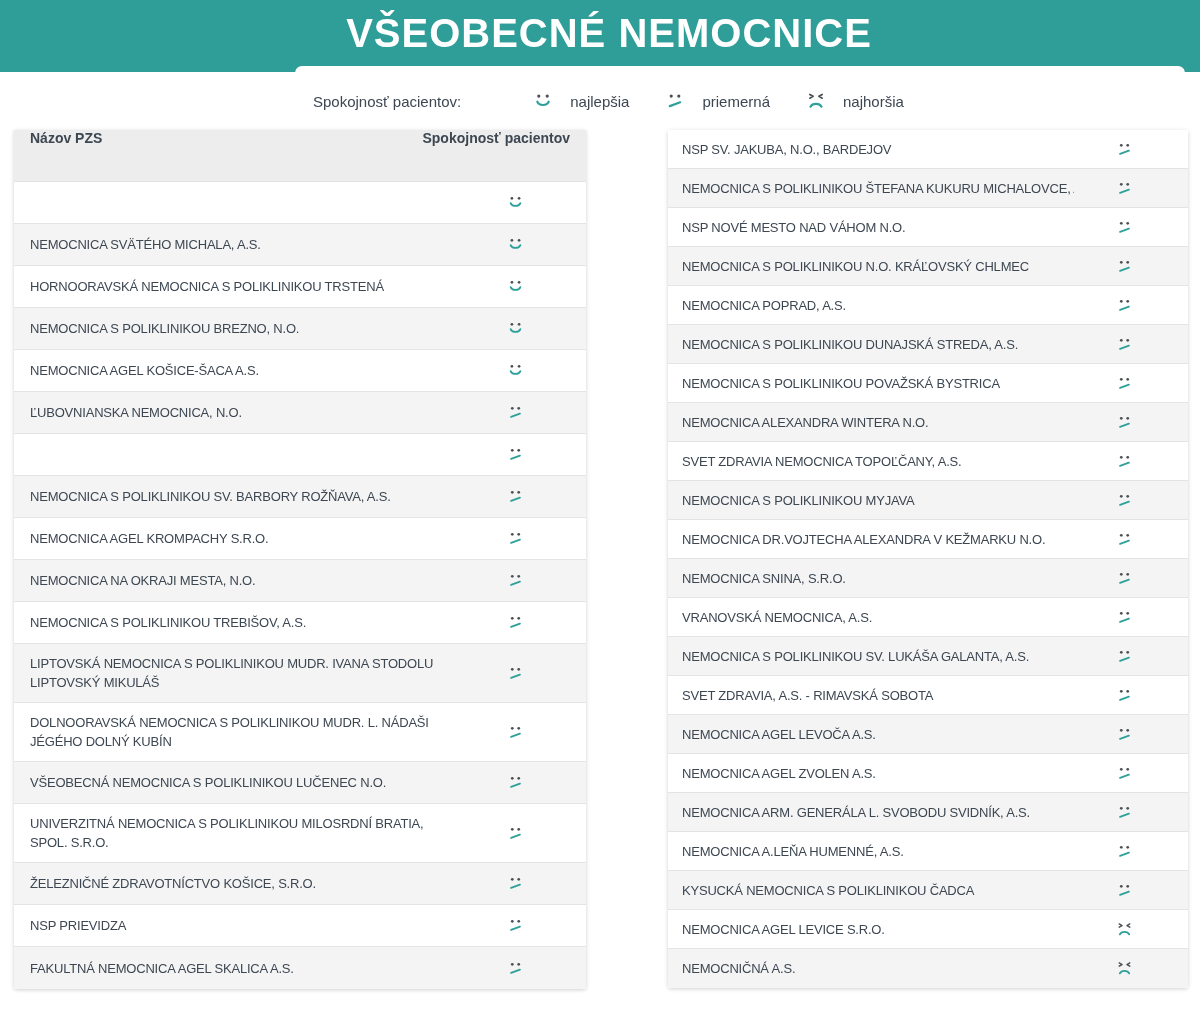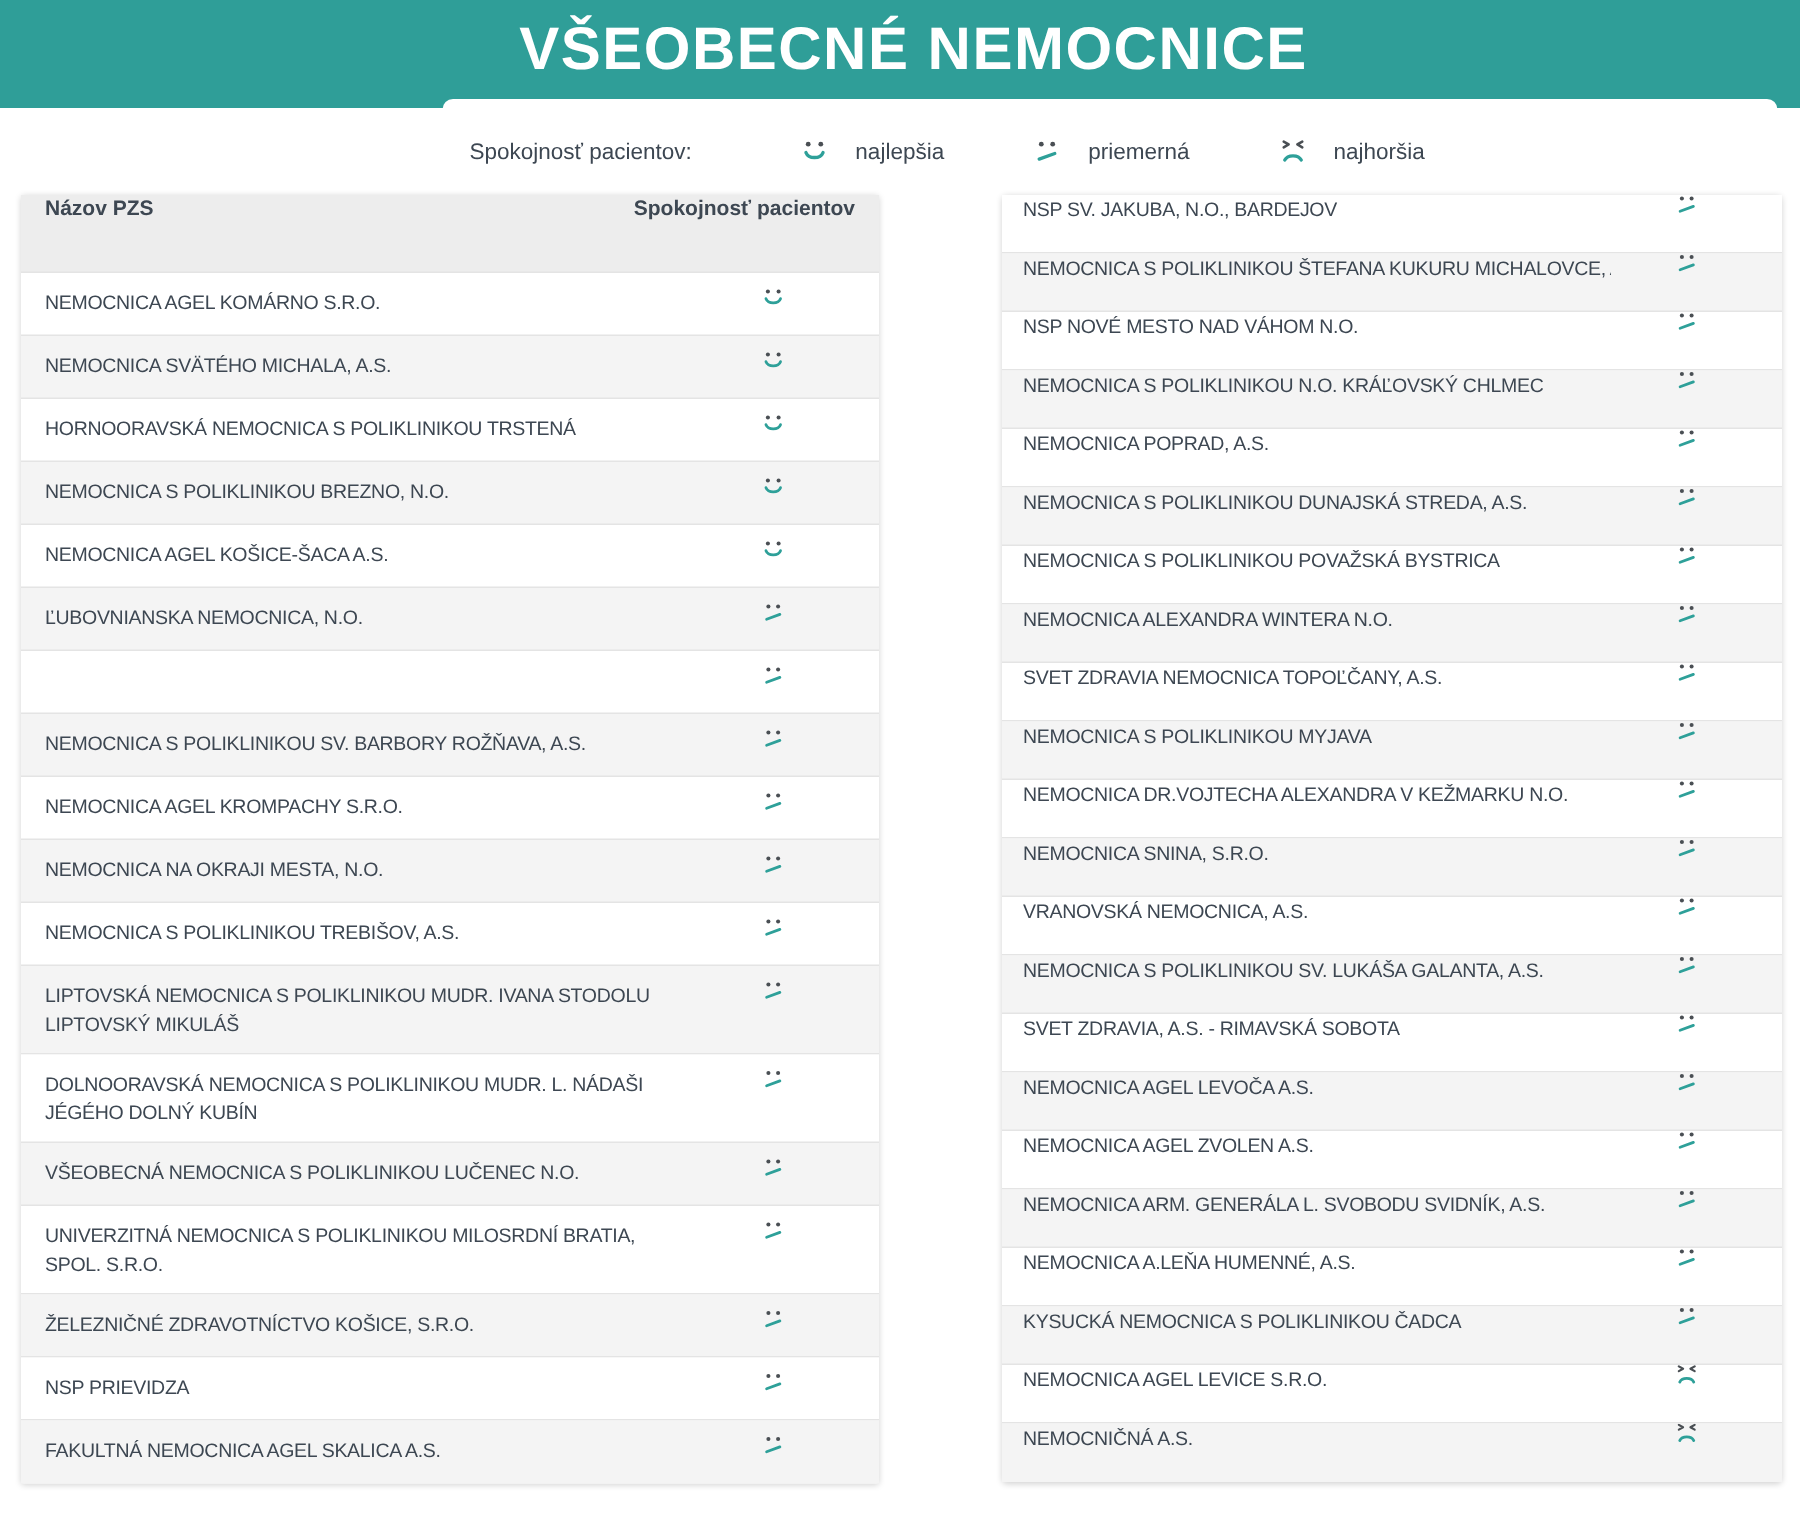--- a/index.html
+++ b/index.html
@@ -10,33 +10,33 @@
   body{font-family:"Liberation Sans",sans-serif;background:#fff;}
   .canvas{position:relative;width:1200px;height:1011px;background:#fff;overflow:hidden;}
 
   .banner{position:absolute;left:0;top:0;width:1200px;height:72px;background:var(--teal);text-align:center;}
   .banner h1{color:#fff;font-size:40px;font-weight:bold;letter-spacing:1px;padding-top:13px;line-height:1;margin-left:18px;}
 
   .legend-card{position:absolute;left:295px;top:66px;width:890px;height:60px;background:#fff;border-radius:7px 7px 0 0;}
 
   .legend{position:absolute;left:313px;top:86px;height:30px;display:flex;align-items:center;color:var(--text);font-size:15px;}
   .legend-label{margin-right:72px;}
-  #legend-items{display:flex;align-items:center;gap:59px;}
+  #legend-items{display:flex;align-items:center;gap:36px;}
   .legend-item{display:flex;align-items:center;gap:17px;}
 
   .tbl{position:absolute;background:#fff;box-shadow:0 1px 4px rgba(0,0,0,0.18);border-radius:2px;}
   .tbl-left{left:14px;top:130px;width:572px;}
   .tbl-right{left:668px;top:130px;width:520px;border-radius:3px;}
 
   .thead{display:flex;align-items:flex-start;height:52px;background:var(--head);padding:0 16px;
          font-weight:bold;font-size:14px;color:var(--text);border-bottom:1px solid var(--border);}
   .thead .h-right{margin-left:auto;}
 
   ul{list-style:none;}
-  .row{display:flex;align-items:flex-start;padding:10px 16px;min-height:42px;border-bottom:1px solid var(--border);background:#fff;}
+  .row{display:flex;align-items:center;padding:10px 16px;min-height:42px;border-bottom:1px solid var(--border);background:#fff;}
   .row.alt{background:var(--alt);}
   .row:last-child{border-bottom:none;}
   .row .name{flex:1;max-width:420px;font-size:13px;letter-spacing:-0.2px;line-height:19px;color:var(--text);}
   .row .icon-cell{margin-left:auto;width:110px;display:flex;justify-content:center;flex-shrink:0;}
 
   .tbl-right .row{min-height:39px;height:39px;padding:0 14px;}
   .tbl-right .row .name{max-width:430px;white-space:nowrap;overflow:hidden;}
   .tbl-right .row .icon-cell{width:100px;}
 </style>
 </head>
@@ -80,21 +80,20 @@
       </div>
   </div>
 
   <section class="tbl tbl-left">
     <div class="thead">
       <span class="h-left">Názov PZS</span>
       <span class="h-right">Spokojnosť pacientov</span>
     </div>
     <ul id="left-rows">
         <li class="row">
-          <span class="name">NEMOCNICA AGEL KOMÁRNO S.R.O.</span>
           <span class="icon-cell">
             <svg viewBox="0 0 20 15" width="17" height="13">
               <circle cx="5.8" cy="2.6" r="1.6" fill="#4A4F54"></circle>
               <circle cx="14.2" cy="2.6" r="1.6" fill="#4A4F54"></circle>
               <path d="M4.3 8.2 C 6.0 12.6 14.0 12.6 15.7 8.2" stroke="#2EA099" stroke-width="2.2" fill="none" stroke-linecap="round"></path>
             </svg>
           </span>
         </li>
         <li class="row alt">
           <span class="name">NEMOCNICA SVÄTÉHO MICHALA, A.S.</span>

